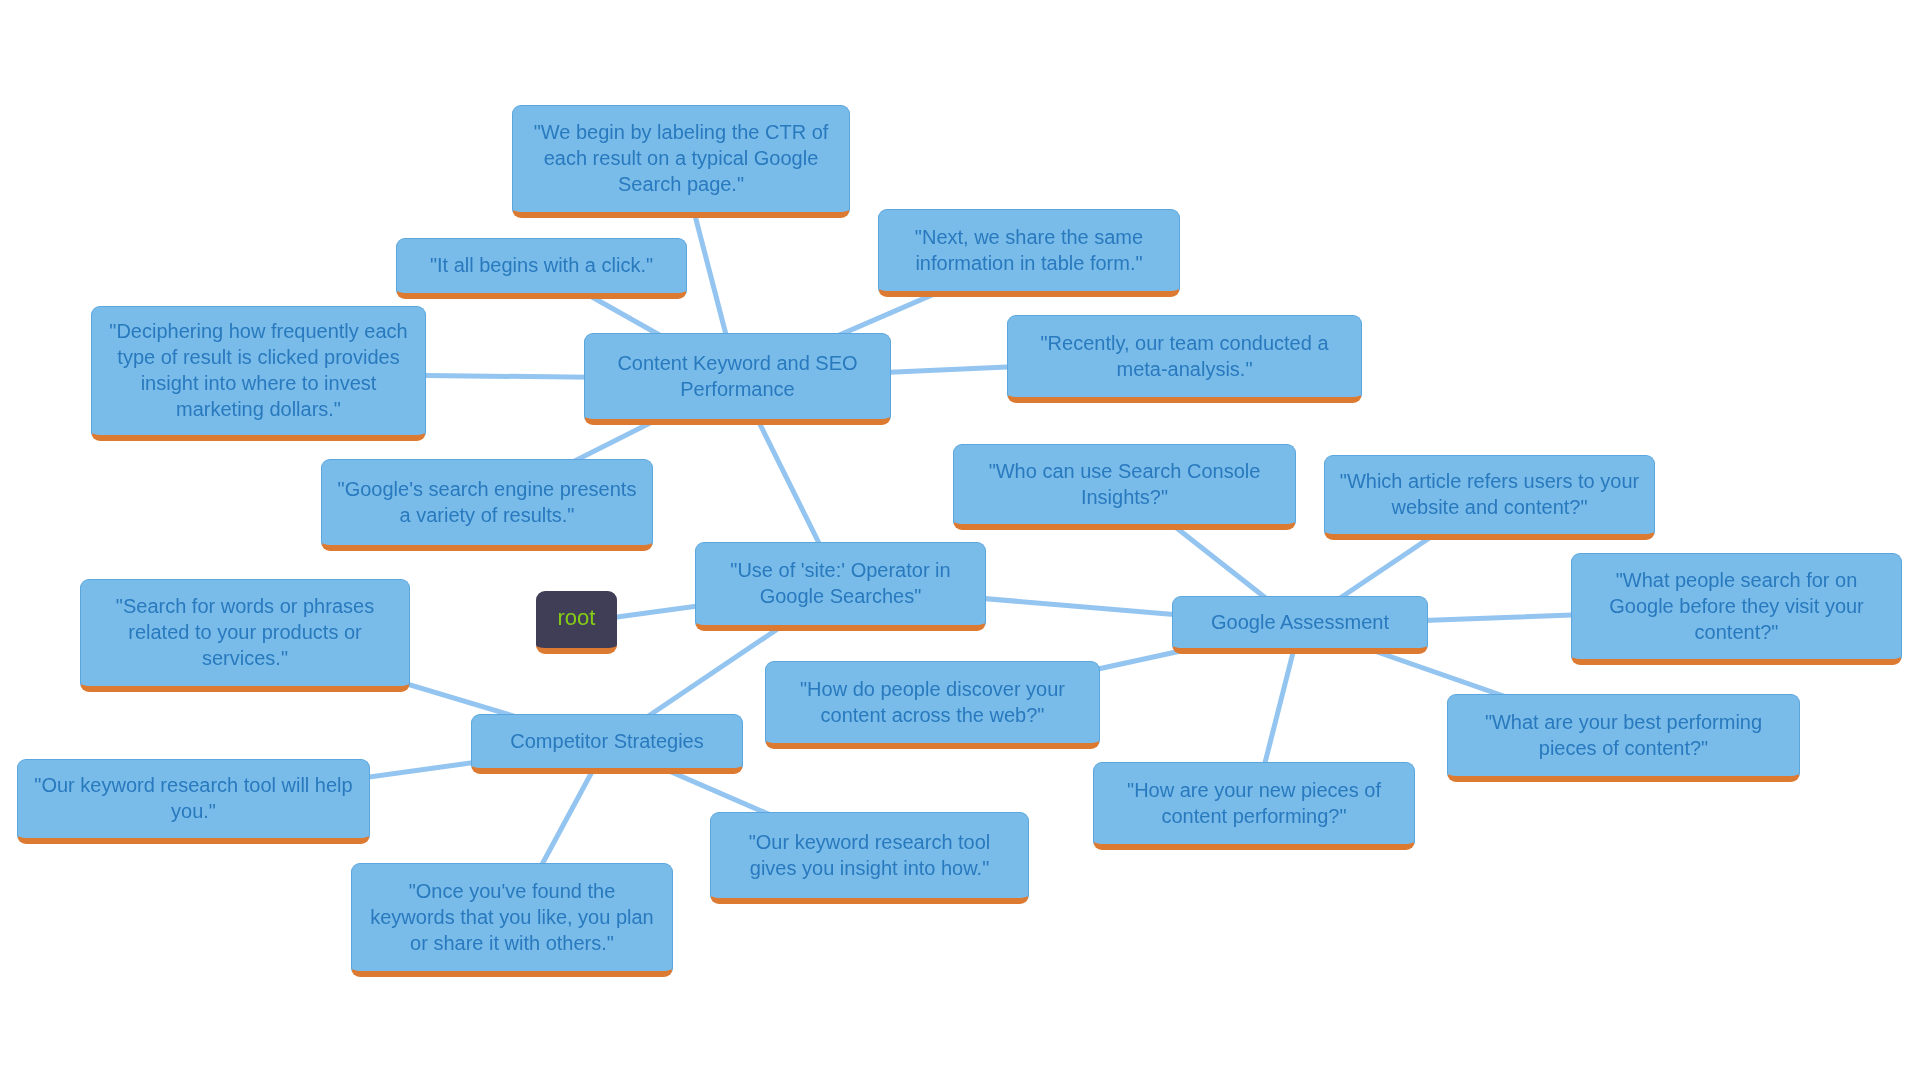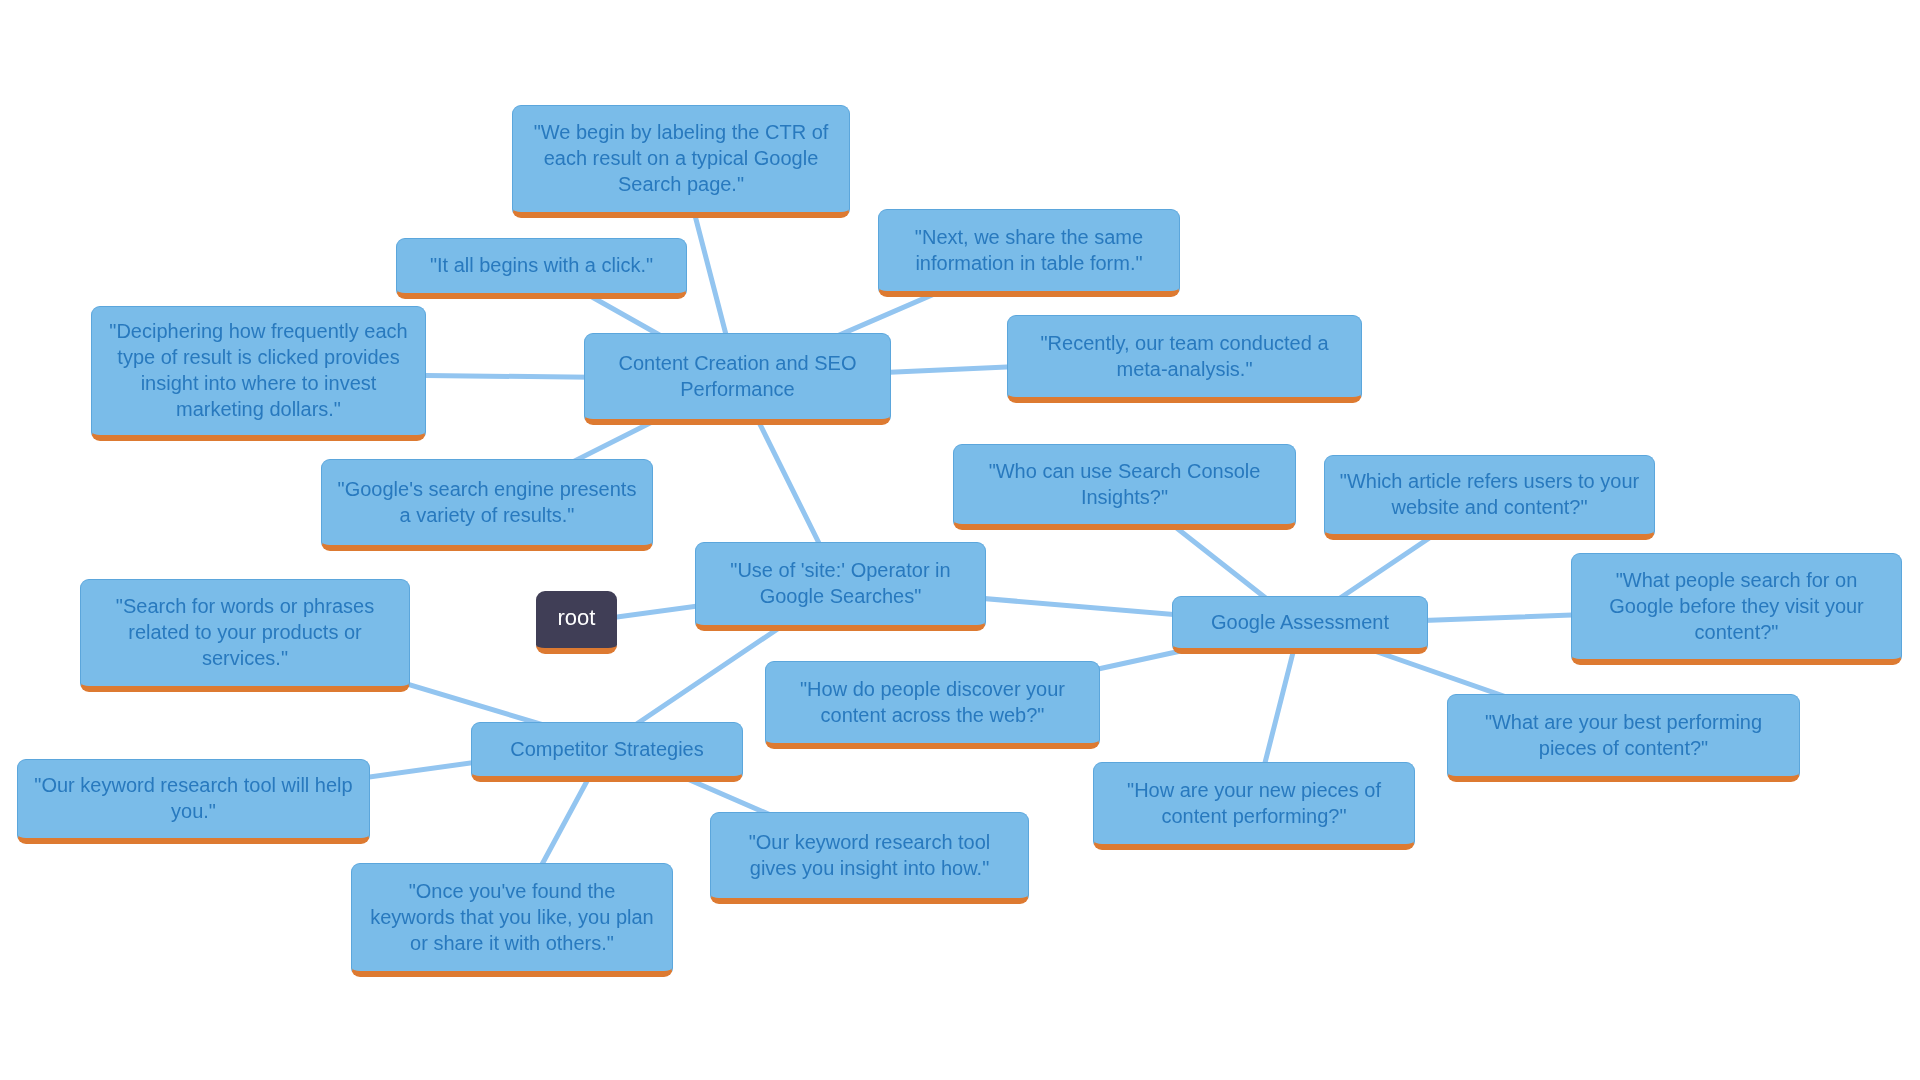--- a/index.html
+++ b/index.html
@@ -37,21 +37,21 @@
     color: #2879BE;
     font-size: 20px;
     line-height: 1.3;
     padding: 5px 12px 7px 12px;
     cursor: default;
   }
   .node.root {
     background: #403E56;
     border: none;
     border-bottom: 6px solid #DD7A31;
-    color: #ffffff;
+    color: #84cc16;
     font-size: 22px;
   }
 </style>
 </head>
 <body>
 
 <div id="canvas">
   <svg id="edges" width="1920" height="1080" viewBox="0 0 1920 1080">
       <line x1="576.5" y1="622.5" x2="840.5" y2="586.5" stroke="#93C5F0" stroke-width="5" stroke-linecap="round"></line>
       <line x1="840.5" y1="586.5" x2="737.5" y2="379" stroke="#93C5F0" stroke-width="5" stroke-linecap="round"></line>
@@ -68,24 +68,24 @@
       <line x1="1300" y1="625" x2="1736.5" y2="609" stroke="#93C5F0" stroke-width="5" stroke-linecap="round"></line>
       <line x1="1300" y1="625" x2="1623.5" y2="738" stroke="#93C5F0" stroke-width="5" stroke-linecap="round"></line>
       <line x1="1300" y1="625" x2="1254" y2="806" stroke="#93C5F0" stroke-width="5" stroke-linecap="round"></line>
       <line x1="1300" y1="625" x2="932.5" y2="705" stroke="#93C5F0" stroke-width="5" stroke-linecap="round"></line>
       <line x1="607" y1="744" x2="245" y2="635.5" stroke="#93C5F0" stroke-width="5" stroke-linecap="round"></line>
       <line x1="607" y1="744" x2="193.5" y2="801.5" stroke="#93C5F0" stroke-width="5" stroke-linecap="round"></line>
       <line x1="607" y1="744" x2="512" y2="920" stroke="#93C5F0" stroke-width="5" stroke-linecap="round"></line>
       <line x1="607" y1="744" x2="869.5" y2="858" stroke="#93C5F0" stroke-width="5" stroke-linecap="round"></line>
     </svg>
 <div class="node root" style="left: 536px; top: 591px; width: 81px; height: 63px;">root</div>
-    <div class="node" style="left: 584px; top: 333px; width: 307px; height: 92px;">Content Creation and SEO Performance</div>
+    <div class="node" style="left: 584px; top: 333px; width: 307px; height: 92px;">Content Keyword and SEO Performance</div>
     <div class="node" style="left: 695px; top: 542px; width: 291px; height: 89px;">"Use of 'site:' Operator in Google Searches"</div>
     <div class="node" style="left: 1172px; top: 596px; width: 256px; height: 58px;">Google Assessment</div>
-    <div class="node" style="left: 471px; top: 714px; width: 272px; height: 60px; margin-top: 8px;">Competitor Strategies</div>
+    <div class="node" style="left: 471px; top: 714px; width: 272px; height: 60px;">Competitor Strategies</div>
     <div class="node" style="left: 512px; top: 105px; width: 338px; height: 113px;">"We begin by labeling the CTR of each result on a typical Google Search page."</div>
     <div class="node" style="left: 396px; top: 238px; width: 291px; height: 61px;">"It all begins with a click."</div>
     <div class="node" style="left: 878px; top: 209px; width: 302px; height: 88px;">"Next, we share the same information in table form."</div>
     <div class="node" style="left: 1007px; top: 315px; width: 355px; height: 88px;">"Recently, our team conducted a meta-analysis."</div>
     <div class="node" style="left: 91px; top: 306px; width: 335px; height: 135px;">"Deciphering how frequently each type of result is clicked provides insight into where to invest marketing dollars."</div>
     <div class="node" style="left: 321px; top: 459px; width: 332px; height: 92px;">"Google's search engine presents a variety of results."</div>
     <div class="node" style="left: 953px; top: 444px; width: 343px; height: 86px;">"Who can use Search Console Insights?"</div>
     <div class="node" style="left: 1324px; top: 455px; width: 331px; height: 85px;">"Which article refers users to your website and content?"</div>
     <div class="node" style="left: 1571px; top: 553px; width: 331px; height: 112px;">"What people search for on Google before they visit your content?"</div>
     <div class="node" style="left: 1447px; top: 694px; width: 353px; height: 88px;">"What are your best performing pieces of content?"</div>

